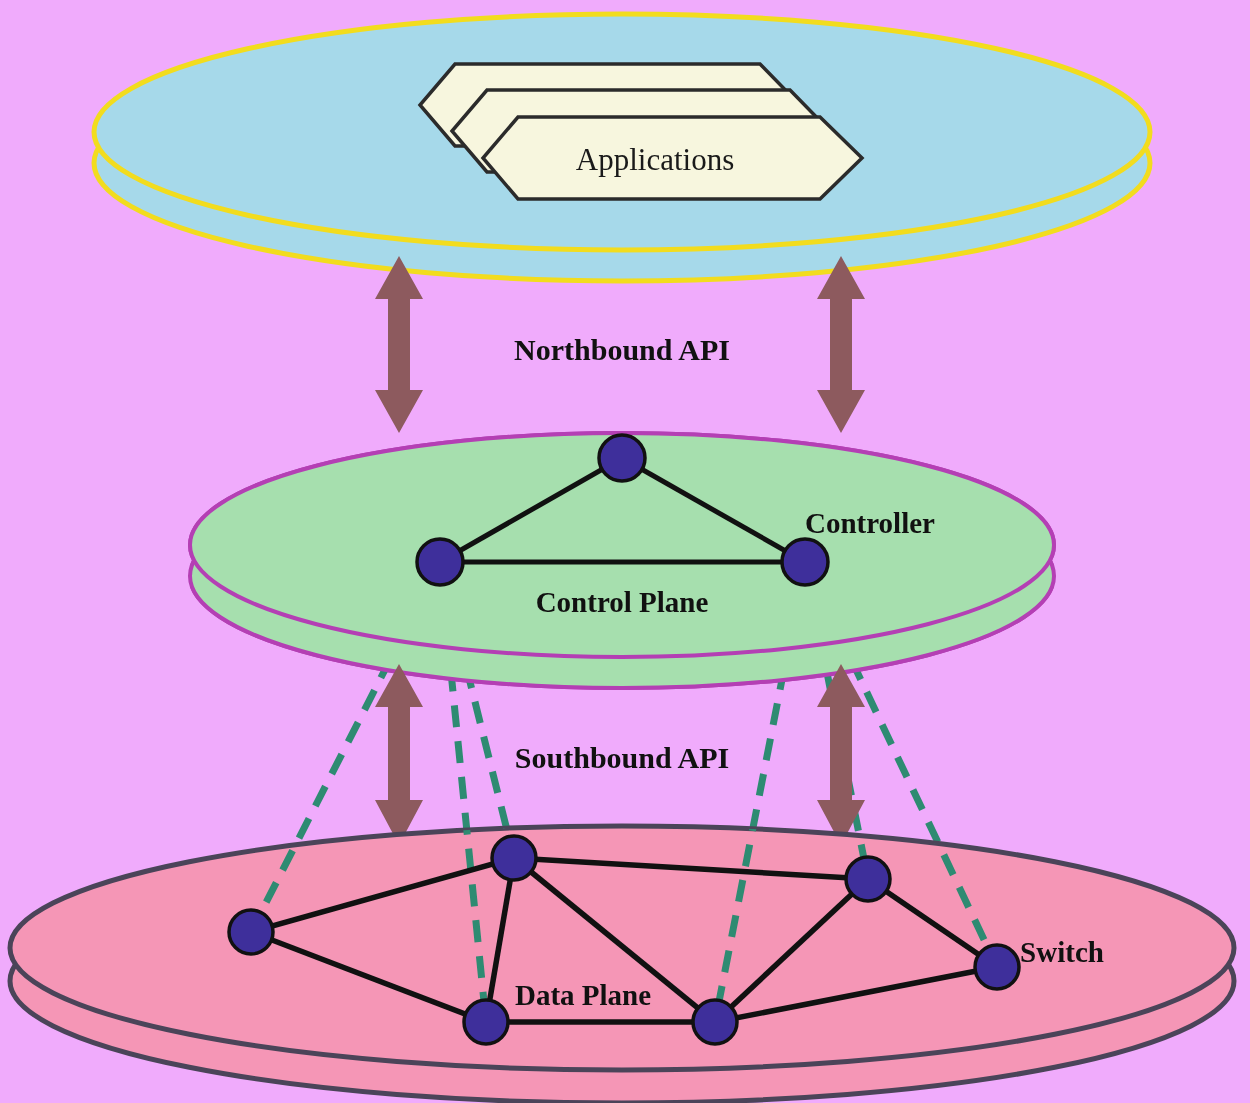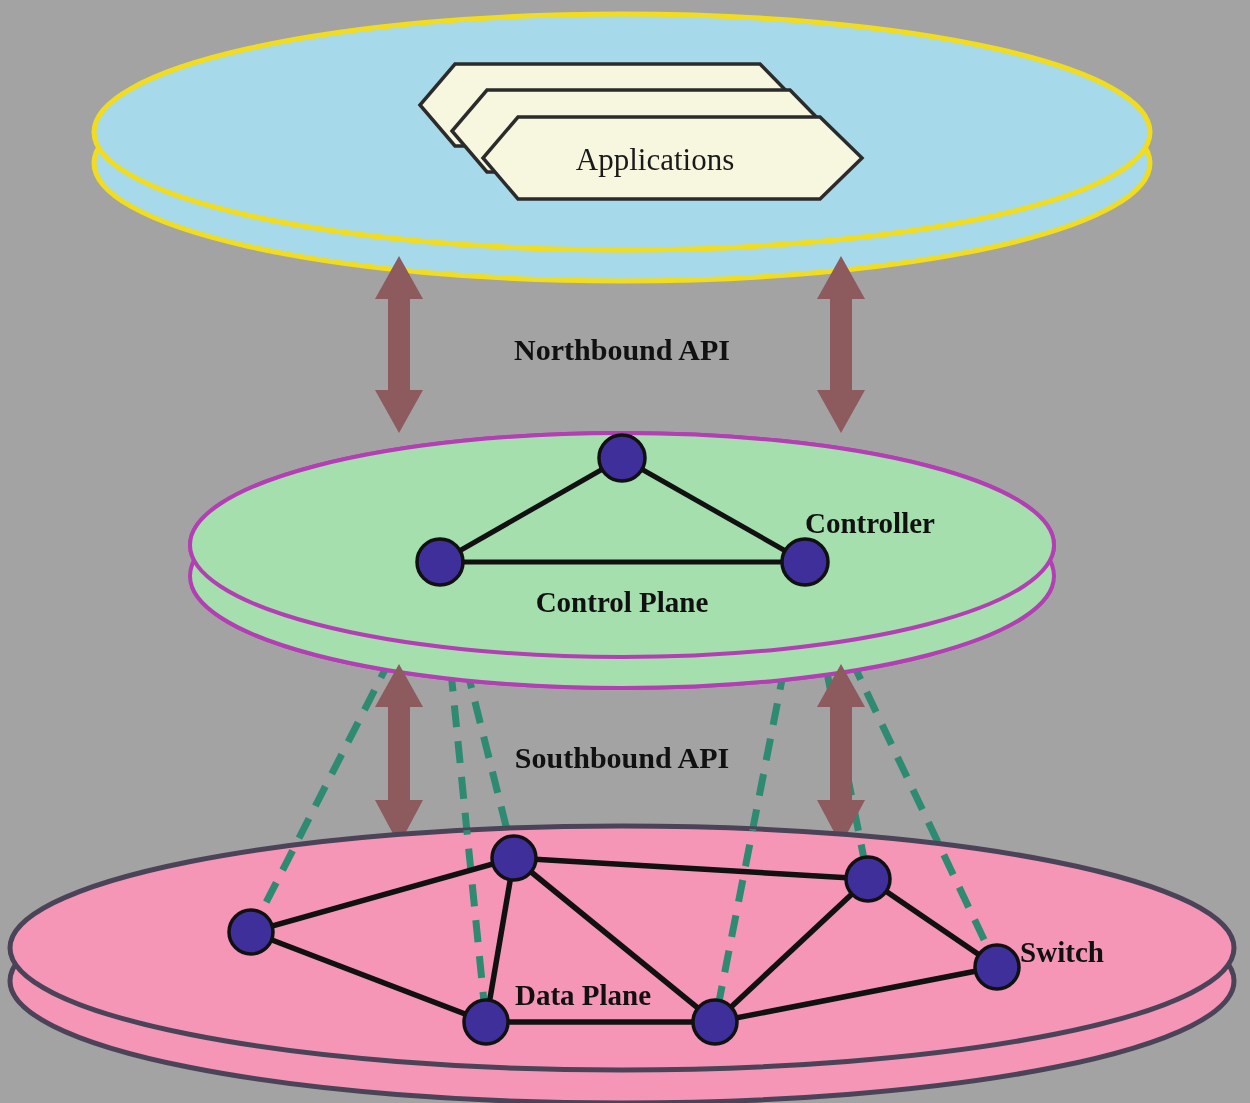--- a/index.html
+++ b/index.html
@@ -8,21 +8,21 @@
     padding: 0;
     background: #ffffff;
   }
   body {
     font-family: "Liberation Serif", "DejaVu Serif", serif;
   }
   #stage {
     position: relative;
     width: 1250px;
     height: 1103px;
-    background: #a3a3a3;
+    background: #f0abfc;
     overflow: hidden;
   }
   #diagram-svg {
     position: absolute;
     left: 0;
     top: 0;
     width: 1250px;
     height: 1103px;
     display: block;
   }

